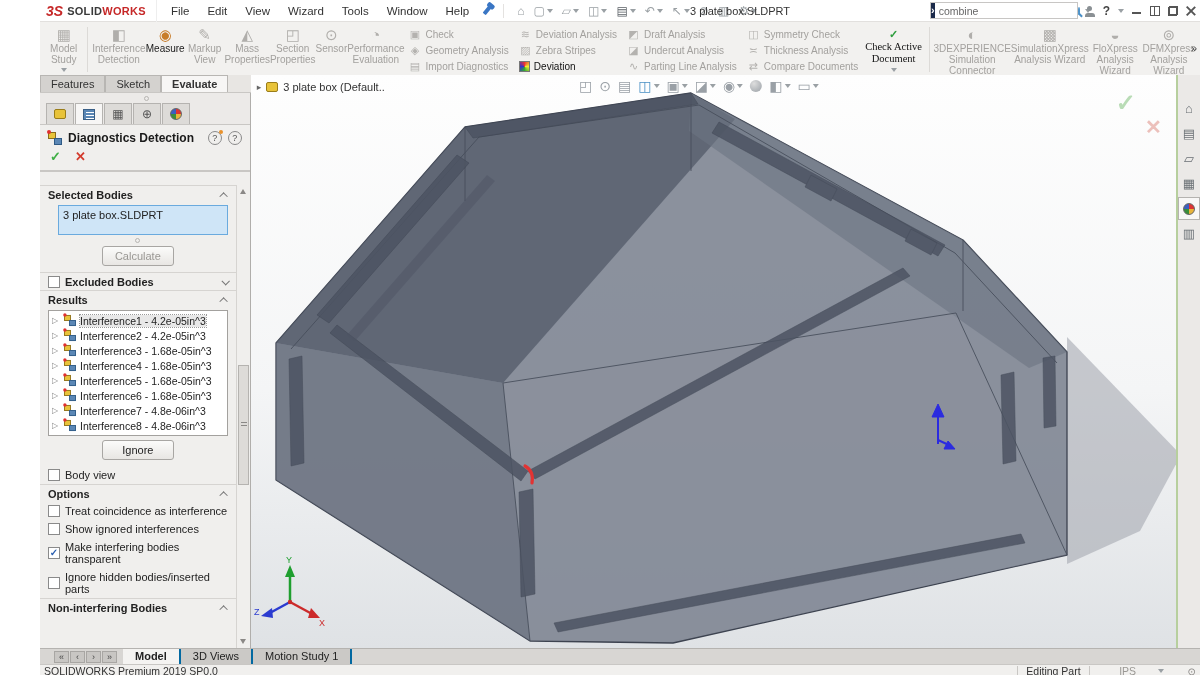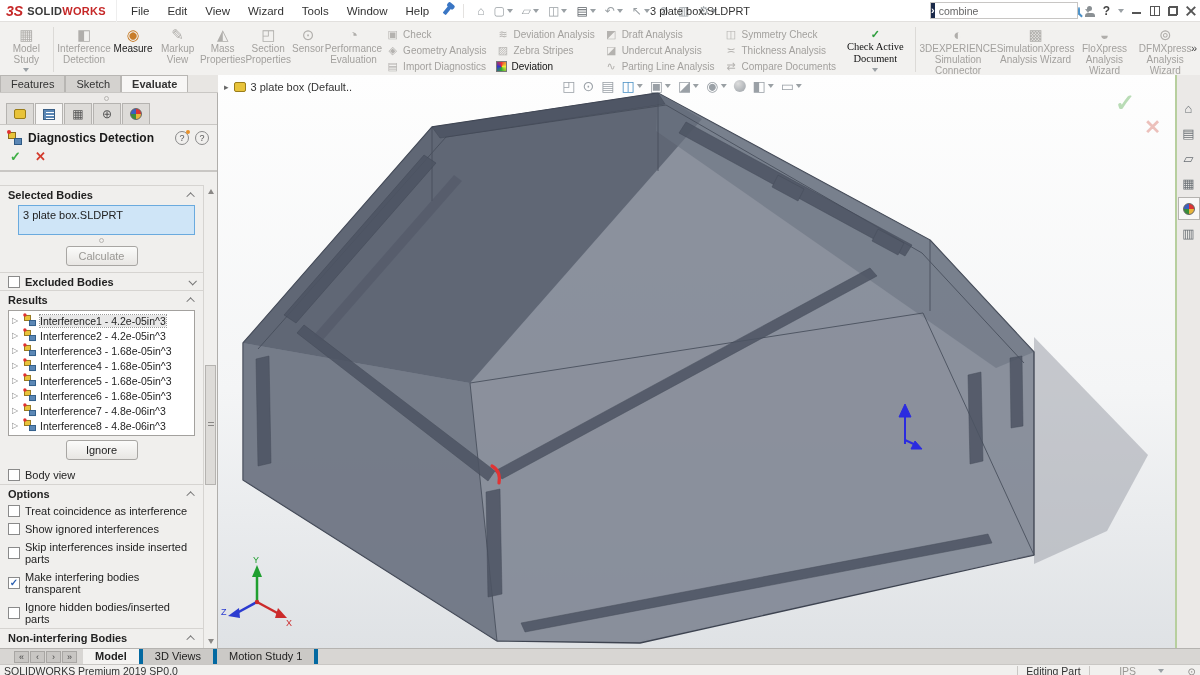--- a/index.html
+++ b/index.html
@@ -1,17 +1,17 @@
 <!DOCTYPE html>
 <html><head>
 <meta charset="utf-8">
 <style>
   * { margin:0; padding:0; box-sizing:border-box; }
   html,body { width:1200px; height:675px; overflow:hidden; font-family:"Liberation Sans",sans-serif; background:#fff; }
-  .app { width:1200px; height:675px; display:flex; flex-direction:column; font-size:11px; color:#333; }
+  .app { width:1200px; height:675px; display:flex; flex-direction:column; font-size:11px; color:#333;padding-left:40px; }
 
   
   .titlebar { height:22px; background:#fff; border-bottom:1px solid #e2e0de; display:flex; align-items:center; position:relative; flex:0 0 22px; }
   .logo { display:flex; align-items:center; height:22px; padding:0 10px 0 6px; border-right:1px solid #eee; }
   .logo-mark { color:#c62828; font-weight:bold; font-style:italic; font-size:14px; margin-right:4px; }
   .logo-solid { font-weight:bold; color:#3a3a3a; font-size:11px; letter-spacing:.3px; }
   .logo-works { font-weight:bold; color:#c62828; font-size:11px; letter-spacing:.3px; }
   .menus { display:flex; gap:2px; margin-left:6px; }
   .menu { padding:0 8px; line-height:22px; font-size:11.5px; color:#333; cursor:default; }
   .pin { display:inline-block; width:4px; height:9px; background:#3a76c4; border-radius:1px; transform:rotate(40deg); position:relative; margin:0 14px 0 8px; }
@@ -135,21 +135,21 @@
 
   
   .taskpane { width:25px; background:#ebe9e7; border-left:2px solid #b7cf9e; display:flex; flex-direction:column; align-items:center; padding-top:22px; gap:2px; }
   .tp-btn { width:22px; height:23px; display:flex; align-items:center; justify-content:center; font-size:13px; color:#6b7176; border:1px solid transparent; }
   .tp-btn.active { background:#f8f7f6; border-color:#b5b3b0; }
 
   
   .doctabs { flex:0 0 15px; background:#d8d6d3; display:flex; align-items:stretch; border-top:1px solid #b5b3b0; }
   .nav { display:flex; align-items:center; gap:1px; padding:0 6px 0 14px; }
   .nav span { width:15px; height:12px; background:#c8c6c3; border:1px solid #a8a6a3; font-size:9px; line-height:11px; text-align:center; color:#444; }
-  .dtab { padding:0 12px; line-height:15px; font-size:11px; color:#222; background:#cbc9c6; border-right:4px solid #0369a1; }
+  .dtab { padding:0 12px; line-height:15px; font-size:11px; color:#222; background:#cbc9c6; border-right:2px solid #0369a1; }
   .dtab.active { background:#f4f3f1; font-weight:bold; }
   .statusbar { flex:0 0 12px; background:#f1f0ee; border-top:1px solid #c9c7c4; display:flex; align-items:center; font-size:10.5px; color:#333; position:relative; }
   .statusbar .lft { padding-left:4px; }
   .st-sep { width:1px; height:10px; background:#c9c7c4; margin:0 8px; }
   .st-right { position:absolute; right:4px; display:flex; align-items:center; height:12px; }
   .st-ips { color:#9a9894; width:60px; text-align:center; }
   .st-ic { color:#8a8886; font-size:10px; margin-left:24px; }
 </style>
 </head>
 <body>
@@ -502,24 +502,20 @@
               <span class="sp"></span>
               <span class="chev"></span>
             </div>
           <div class="cb-row">
               <span class="cb"></span>
               <span>Treat coincidence as interference</span>
             </div>
           <div class="cb-row">
               <span class="cb"></span>
               <span>Show ignored interferences</span>
-            </div>
-          <div class="cb-row">
-              <span class="cb"></span>
-              <span>Skip interferences inside inserted parts</span>
             </div>
           <div class="cb-row">
               <span class="cb">
                 <span class="mk">✓</span>
               </span>
               <span>Make interfering bodies transparent</span>
             </div>
           <div class="cb-row">
               <span class="cb"></span>
               <span>Ignore hidden bodies/inserted parts</span>

